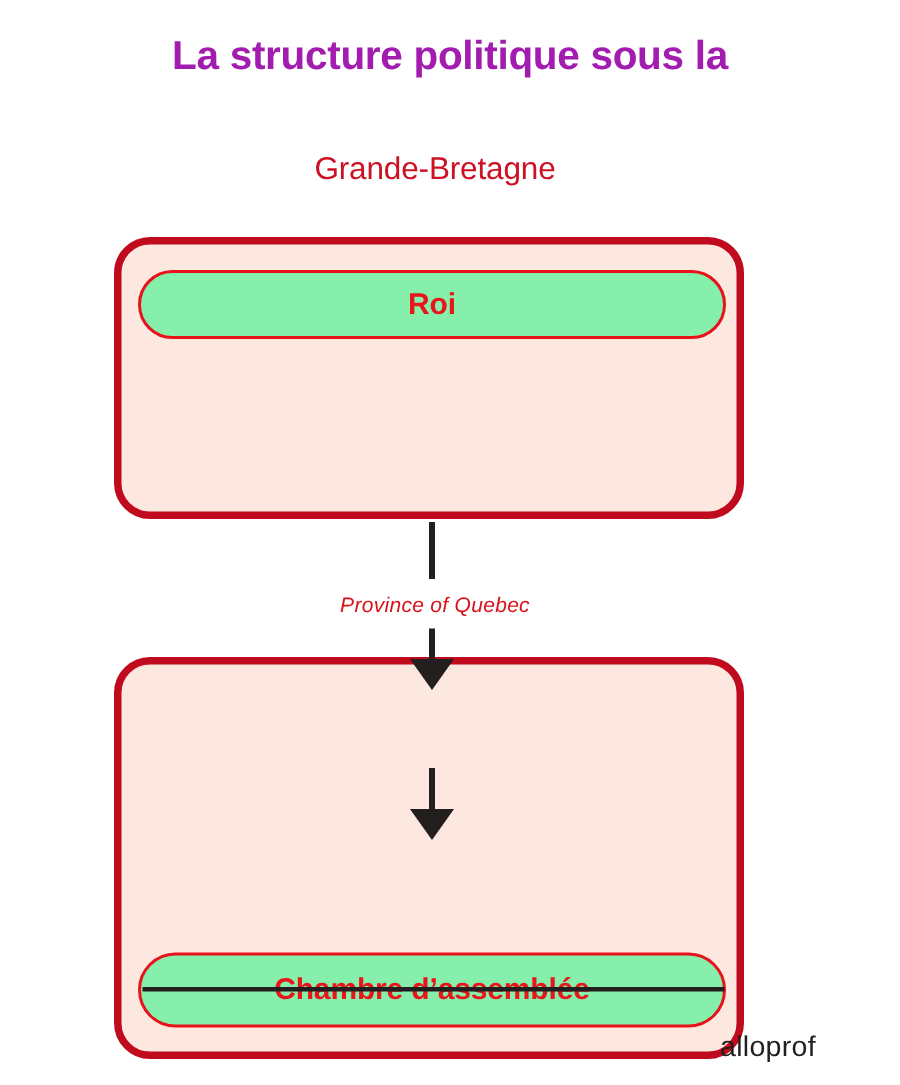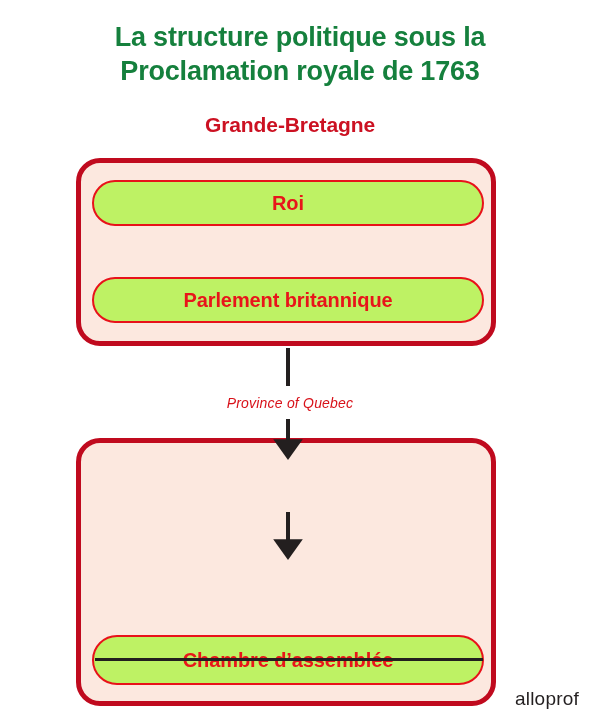--- a/index.html
+++ b/index.html
@@ -22,37 +22,37 @@
     overflow: hidden;
   }
 
   
   .title {
     position: absolute;
     left: 0;
     top: 20px;
     width: 600px;
     text-align: center;
-    color: #15803d;
+    color: #a21caf;
     font-weight: bold;
     font-size: 27px;
     line-height: 34px;
     letter-spacing: -0.2px;
   }
   .title-line { display: block; }
 
   
   .section-heading {
     position: absolute;
     left: 0;
-    top: 112px;
+    top: 100px;
     width: 580px;
     text-align: center;
     color: #CC1122;
-    font-weight: bold;
+    font-weight: normal;
     font-size: 21px;
     line-height: 26px;
     letter-spacing: -0.1px;
   }
 
   
   .group-box {
     position: absolute;
     box-sizing: border-box;
     background: #FCE8DF;
@@ -69,21 +69,21 @@
     left: 76px;
     top: 438px;
     width: 420px;
     height: 268px;
   }
 
   
   .pill {
     position: absolute;
     box-sizing: border-box;
-    background: #bef264;
+    background: #86efac;
     border: 2.5px solid #E8121A;
     border-radius: 26px;
     display: flex;
     align-items: center;
     justify-content: center;
     color: #E8151A;
     font-weight: bold;
     font-size: 20px;
     letter-spacing: -0.1px;
     white-space: nowrap;
@@ -149,45 +149,43 @@
     left: 95px;
     top: 658px;
     width: 388px;
     height: 3px;
     background: #231f1f;
   }
 
   
   .logo {
     position: absolute;
-    left: 515px;
+    left: 480px;
     top: 688px;
     color: #231f20;
     font-size: 19px;
     letter-spacing: 0.2px;
     font-weight: normal;
   }
 </style>
 </head>
 <body>
 
 <div id="canvas">
 
   <div class="title">
     <span class="title-line">La structure politique sous la</span>
-    <span class="title-line">Proclamation royale de 1763</span>
   </div>
 
   <div class="section-heading">Grande-Bretagne</div>
 
   <div class="group-box" id="group-britain"></div>
 
   <div class="pill" id="pill-roi">Roi</div>
 
-  <div class="pill" id="pill-parlement">Parlement britannique</div>
 
   <div class="connector-label">Province of Quebec</div>
 
   <div class="group-box" id="group-quebec"></div>
 
 
 
   <div class="pill" id="pill-chambre">Chambre d’assemblée</div>
 
   <div class="strike-line"></div>

